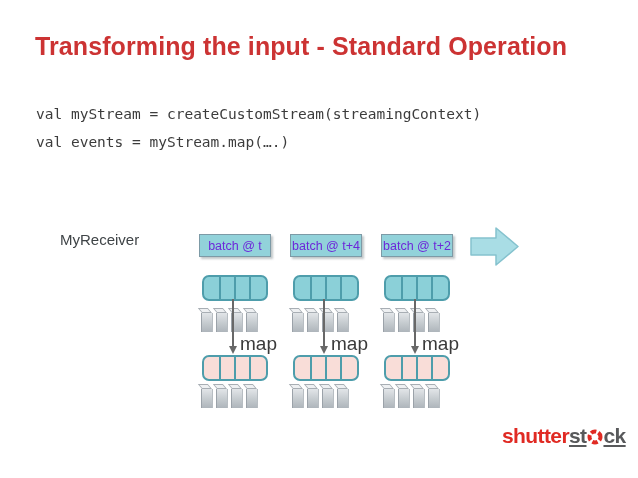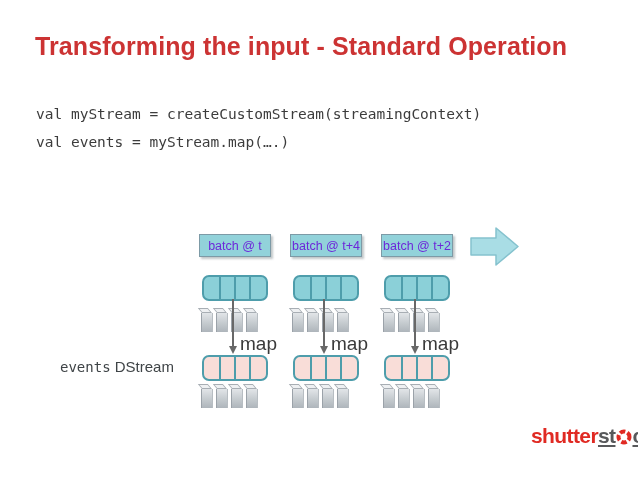--- a/index.html
+++ b/index.html
@@ -64,35 +64,35 @@
     content:""; position:absolute; left:-3.5px; bottom:-7px; width:0; height:0;
     border-left:4.5px solid transparent; border-right:4.5px solid transparent;
     border-top:8px solid #686868;
   }
   .map-label { position:absolute; left:41px; top:105px; font-size:19px; color:#3a3a3a; }
   .flow-arrow { position:absolute; left:470px; top:226px; }
   .logo {
     position:absolute; left:502px; top:424px; display:flex; align-items:center;
     font-size:21px; font-weight:bold; letter-spacing:-0.6px; white-space:nowrap;
   }
-  .logo .red  { color:var(--logo-red);margin-left:29px; }
+  .logo .red  { color:var(--logo-red); }
   .logo .gray { color:var(--logo-gray);text-decoration:underline; }
   .logo svg { margin:2px 0.5px 0 0.5px; }
 </style>
 </head>
 <body>
 
 <div class="slide" style="--title-red: #cc3333; --teal-fill: #8bd0d8; --teal-border: #4e9dab; --pink-fill: #f9ddd8; --batch-fill: #92d2da; --batch-border: #7d9aa6; --arrow-fill: #a9dde5; --arrow-border: #85c2ce; --logo-red: #e02a23; --logo-gray: #58595b; --code-gray: #3c3c3c; --label-gray: #3f4447;">
 
   <div class="title">Transforming the input - Standard Operation</div>
 
   <div class="code"><span>val myStream = createCustomStream(streamingContext)</span>
 <span>val events = myStream.map(….)</span></div>
 
-  <div class="row-label" style="top:358px"><span class="mono">events</span><span> DStream</span></div>
+  <div class="row-label" style="top:231px">MyReceiver</div>
 
   <div class="col" style="left:199px">
     <div class="batch-box">batch @ t</div>
     <div class="rdd teal"></div>
     <div class="blocks r1">
       <i class="block"></i>
         <i class="block"></i>
         <i class="block"></i>
         <i class="block"></i>
     </div>

